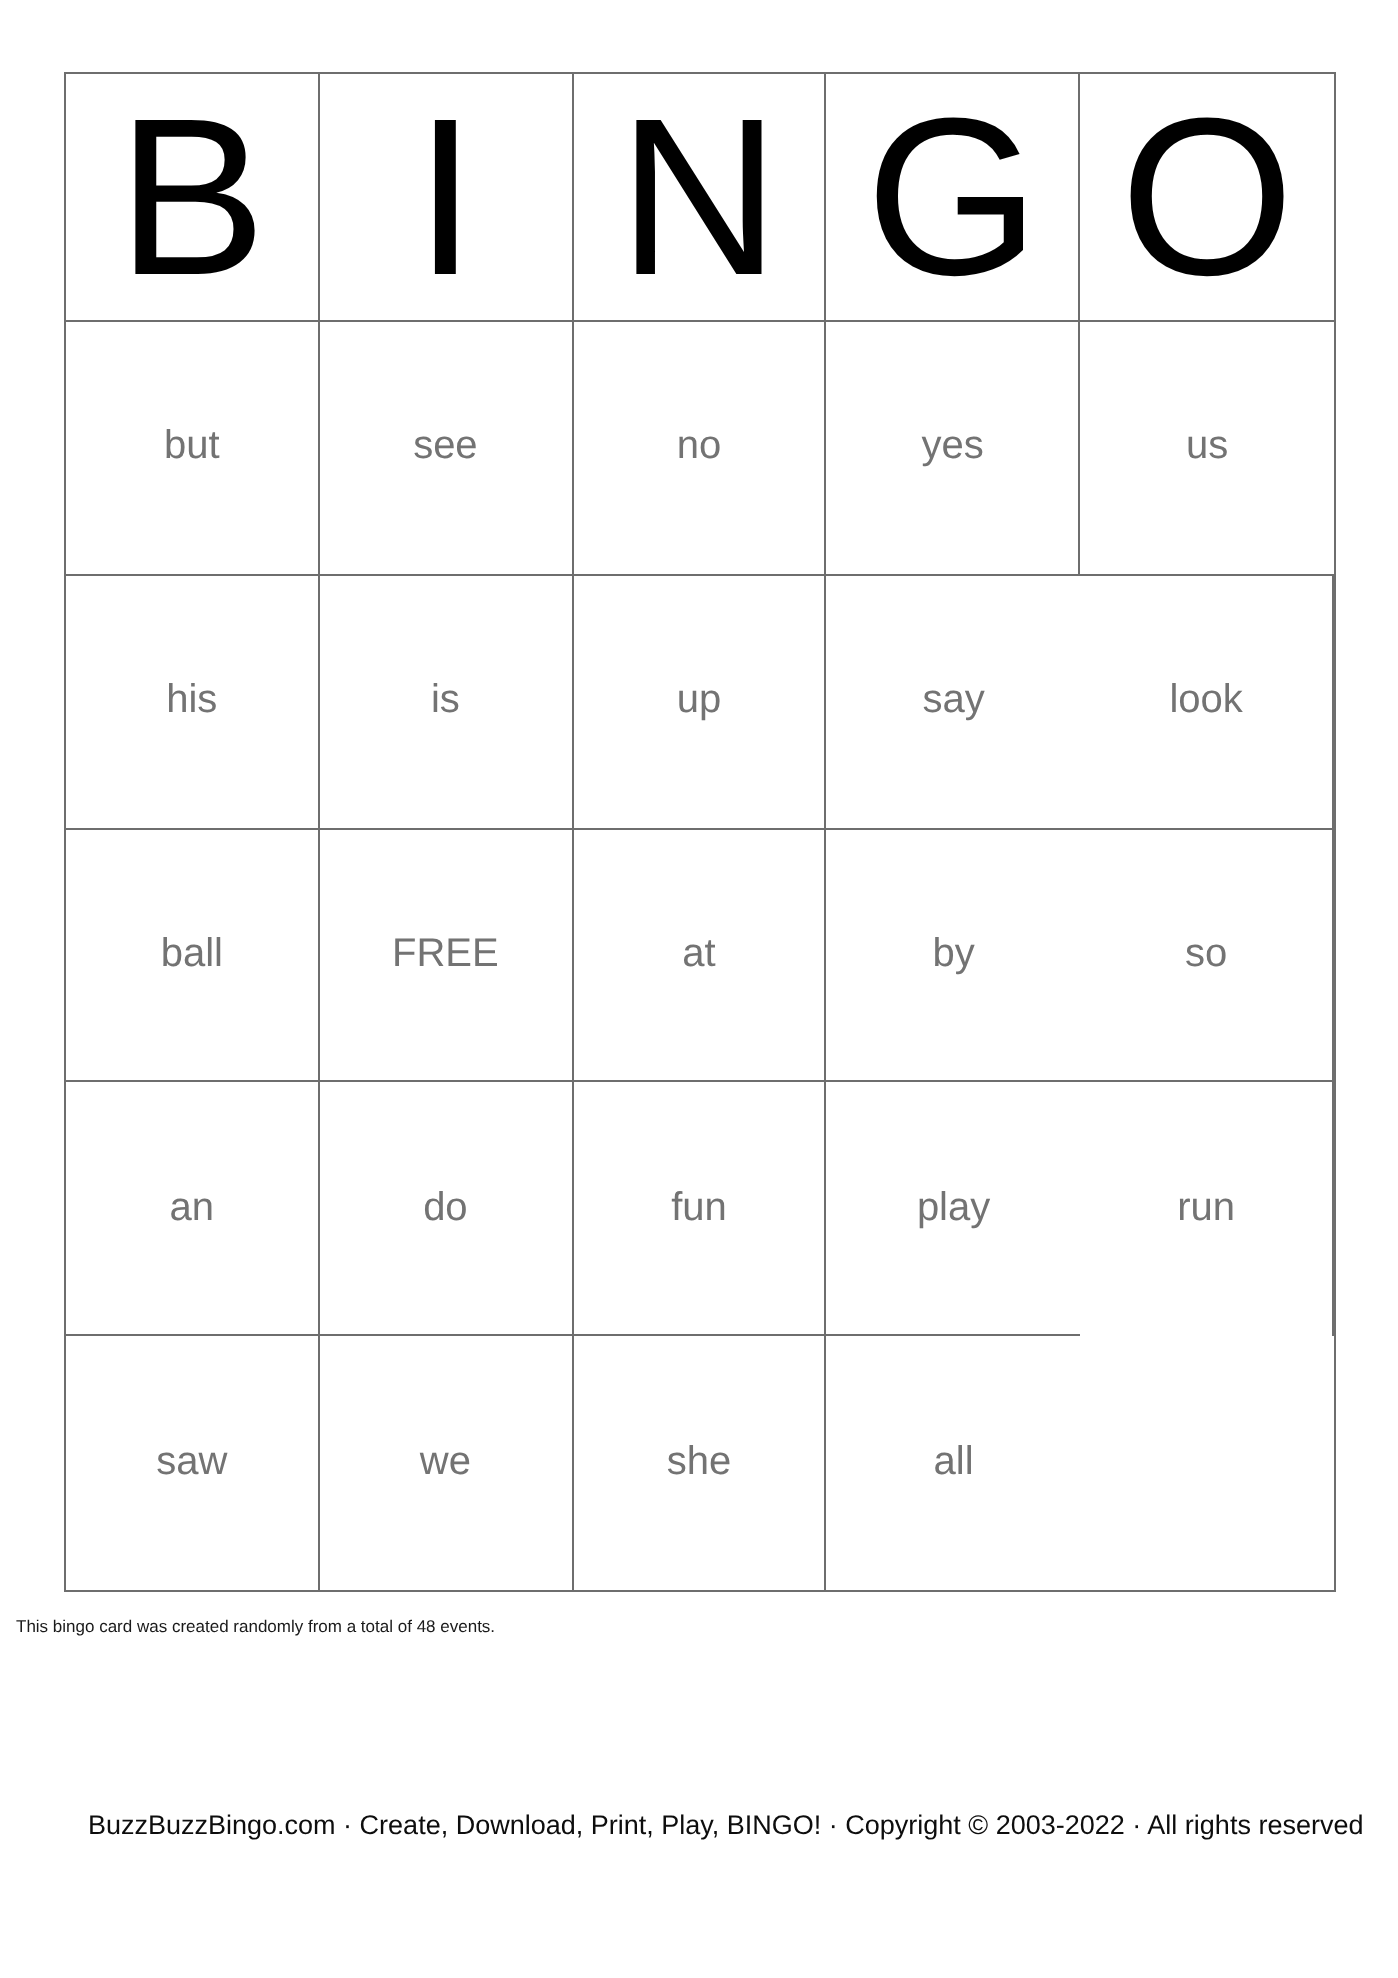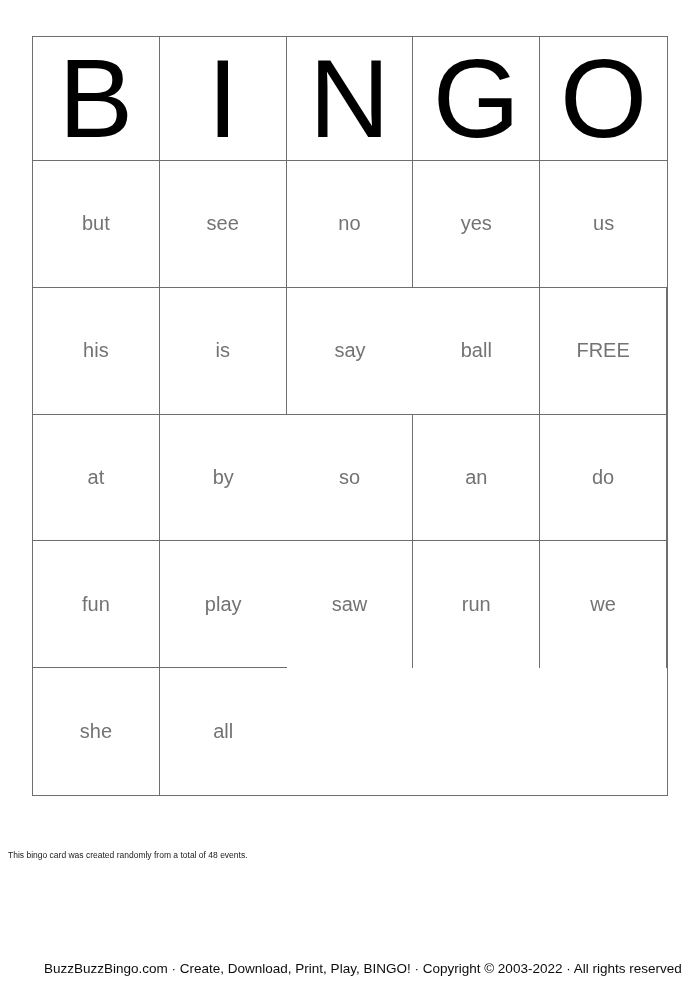--- a/index.html
+++ b/index.html
@@ -37,29 +37,29 @@
     line-height: 1;
     font-weight: 400;
     color: #000000;
   }
   .cell.word {
     font-size: 20px;
     color: #737373;
   }
   .notes {
     position: absolute;
-    left: 8px; top: 849px;
+    left: 8px; top: 807px;
     width: 688px;
     font-size: 8.5px;
     line-height: 13px;
     color: #1a1a1a;
   }
   .credit {
     position: absolute;
-    left: 44px; top: 960px;
+    left: 44px; top: 904px;
     width: 640px;
     font-size: 13.5px;
     line-height: 17px;
     color: #0d0d0d;
     white-space: nowrap;
   }
 </style>
 </head>
 <body>
 
@@ -72,35 +72,37 @@
   <div class="cell header last-col">O</div>
 
   <div class="cell word">but</div>
   <div class="cell word">see</div>
   <div class="cell word">no</div>
   <div class="cell word">yes</div>
   <div class="cell word last-col">us</div>
 
   <div class="cell word">his</div>
   <div class="cell word">is</div>
+  <div class="cell word">up</div>
   <div class="cell word last-col">say</div>
 
+  <div class="cell word">look</div>
   <div class="cell word">ball</div>
   <div class="cell word">FREE</div>
   <div class="cell word">at</div>
   <div class="cell word last-col">by</div>
 
   <div class="cell word">so</div>
   <div class="cell word">an</div>
   <div class="cell word">do</div>
   <div class="cell word">fun</div>
   <div class="cell word last-col">play</div>
 
+  <div class="cell word last-row">run</div>
   <div class="cell word last-row">saw</div>
-  <div class="cell word last-row">run</div>
   <div class="cell word last-row">we</div>
   <div class="cell word last-row">she</div>
   <div class="cell word last-row last-col">all</div>
 </div>
 
 <div class="notes">
   <div>This bingo card was created randomly from a total of 48 events.</div>
 </div>
 
 <div class="credit">BuzzBuzzBingo.com · Create, Download, Print, Play, BINGO! · Copyright © 2003-2022 · All rights reserved</div>

